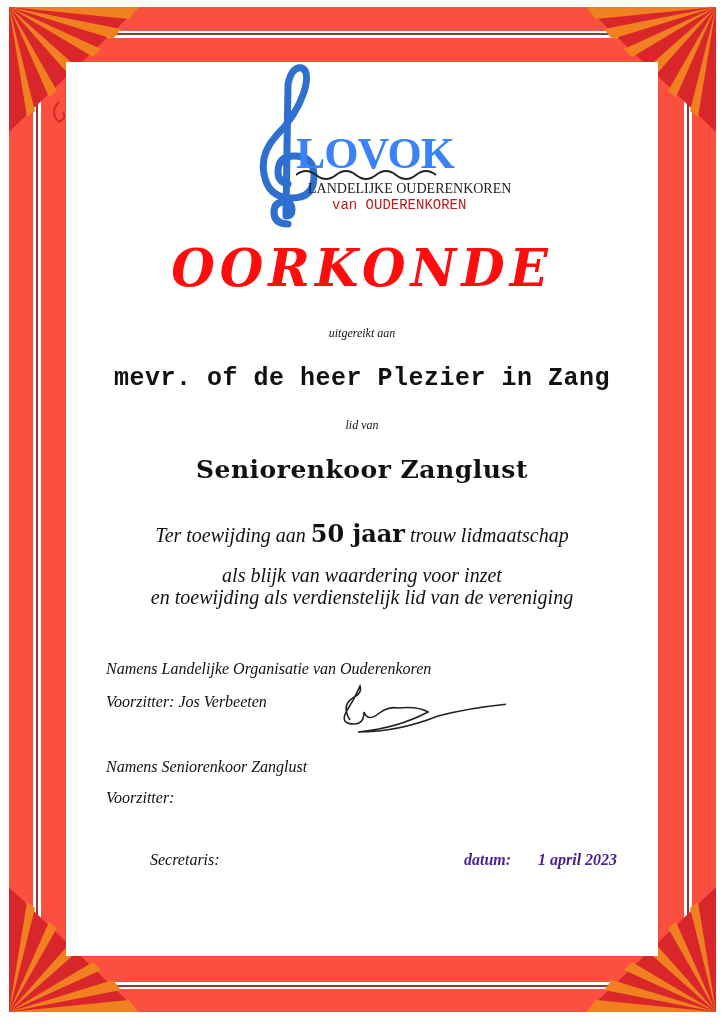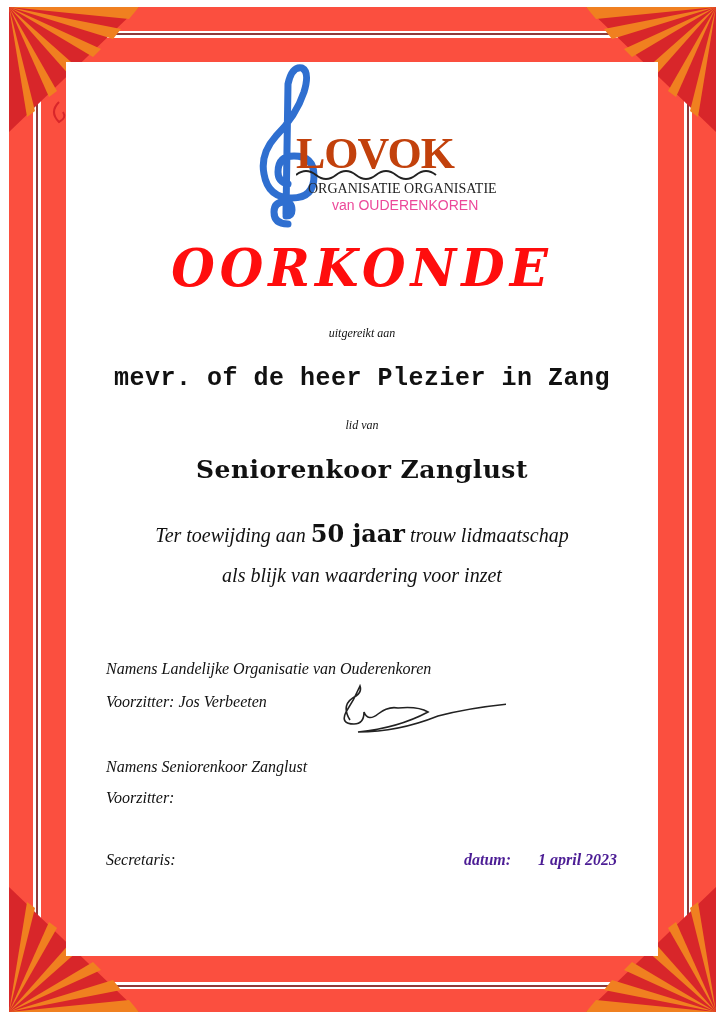--- a/index.html
+++ b/index.html
@@ -108,48 +108,49 @@
 </svg>
 
 <div class="content">
 
   <div class="logo">
     <svg style="position:absolute; left:0; top:0;" width="60" height="165" viewBox="0 0 60 165">
       <path d="M30 160 q-14 0 -14 -12 q0 -10 10 -10 q8 0 8 8 q0 6 -6 6
                M28 150 L30 20 q4 -18 14 -16 q8 4 2 24 q-8 24 -28 44 q-16 18 -12 38
                q4 24 28 24 q22 0 22 -22 q0 -20 -20 -20 q-16 0 -16 16 q0 10 10 12" stroke="#2f6fd0" stroke-width="7" fill="none" stroke-linecap="round"></path>
     </svg>
-    <div style="position:absolute; left:38px; top:64px; font-family:'Liberation Serif',serif; font-size:44px; color:#c2410c; letter-spacing:-1px; font-weight:bold;">LOVOK</div>
+    <div style="position:absolute; left:38px; top:64px; font-family:'Liberation Serif',serif; font-size:44px; color:#3b82f6; letter-spacing:-1px; font-weight:bold;">LOVOK</div>
     <svg style="position:absolute; left:38px; top:103px;" width="150" height="14" viewBox="0 0 150 14">
       <path d="M0 8 q10 -8 20 0 t20 0 t20 0 t20 0 t20 0 t20 0 t20 0" stroke="#222" stroke-width="2" fill="none"></path>
     </svg>
-    <div style="position:absolute; left:50px; top:117px; font-family:'Liberation Serif',serif; font-size:14px; color:#222; white-space:nowrap;">ORGANISATIE ORGANISATIE</div>
-    <div style="position:absolute; left:74px; top:133px; font-family:Liberation Sans, sans-serif; font-size:14px; color:#ec4899; white-space:nowrap;">van OUDERENKOREN</div>
+    <div style="position:absolute; left:50px; top:117px; font-family:'Liberation Serif',serif; font-size:14px; color:#222; white-space:nowrap;">LANDELIJKE OUDERENKOREN</div>
+    <div style="position:absolute; left:74px; top:133px; font-family:Liberation Mono, monospace; font-size:14px; color:#b91c1c; white-space:nowrap;">van OUDERENKOREN</div>
   </div>
 
   <div class="title">OORKONDE</div>
 
   <div class="center small-ital" style="top:264px;">uitgereikt aan</div>
   <div class="center gothic" style="top:302px;font-family:Liberation Mono, monospace;">mevr. of de heer Plezier in Zang</div>
   <div class="center small-ital" style="top:356px;">lid van</div>
   <div class="center gothic" style="top:393px;">Seniorenkoor Zanglust</div>
 
   <div class="center script" style="top:457px;">
     <span>Ter toewijding aan</span>
     <span class="big50">50 jaar</span>
     <span>trouw lidmaatschap</span>
   </div>
 
   <div class="center script" style="top:502px;">als blijk van waardering voor inzet</div>
+  <div class="center script" style="top:524px;">en toewijding als verdienstelijk lid van de vereniging</div>
 
   <div class="sign" style="top:598px;">Namens Landelijke Organisatie van Ouderenkoren</div>
   <div class="sign" style="top:631px;">Voorzitter: Jos Verbeeten</div>
   <svg style="position:absolute; left:270px; top:622px;" width="170" height="50" viewBox="0 0 170 50">
     <path d="M14 36 q-10 -16 6 -24 q6 -4 4 -10 q-6 14 -14 26 q-6 12 8 12 q10 0 10 -12
              q4 10 14 2 q10 -8 20 -6 q20 -2 30 4 q-30 16 -70 20 q40 0 80 -16 q30 -8 70 -12" stroke="#222" stroke-width="1.6" fill="none"></path>
   </svg>
   <div class="sign" style="top:696px;text-align:right;">Namens Seniorenkoor Zanglust</div>
   <div class="sign" style="top:727px;">Voorzitter:</div>
-  <div class="sign" style="top:789px;">Secretaris:</div>
+  <div class="sign" style="top:789px;margin-left:44px;">Secretaris:</div>
 
   <div class="date" style="left:398px; top:789px;">datum:</div>
   <div class="date" style="left:472px; top:789px;">1 april 2023</div>
 </div>
 
 </body></html>

